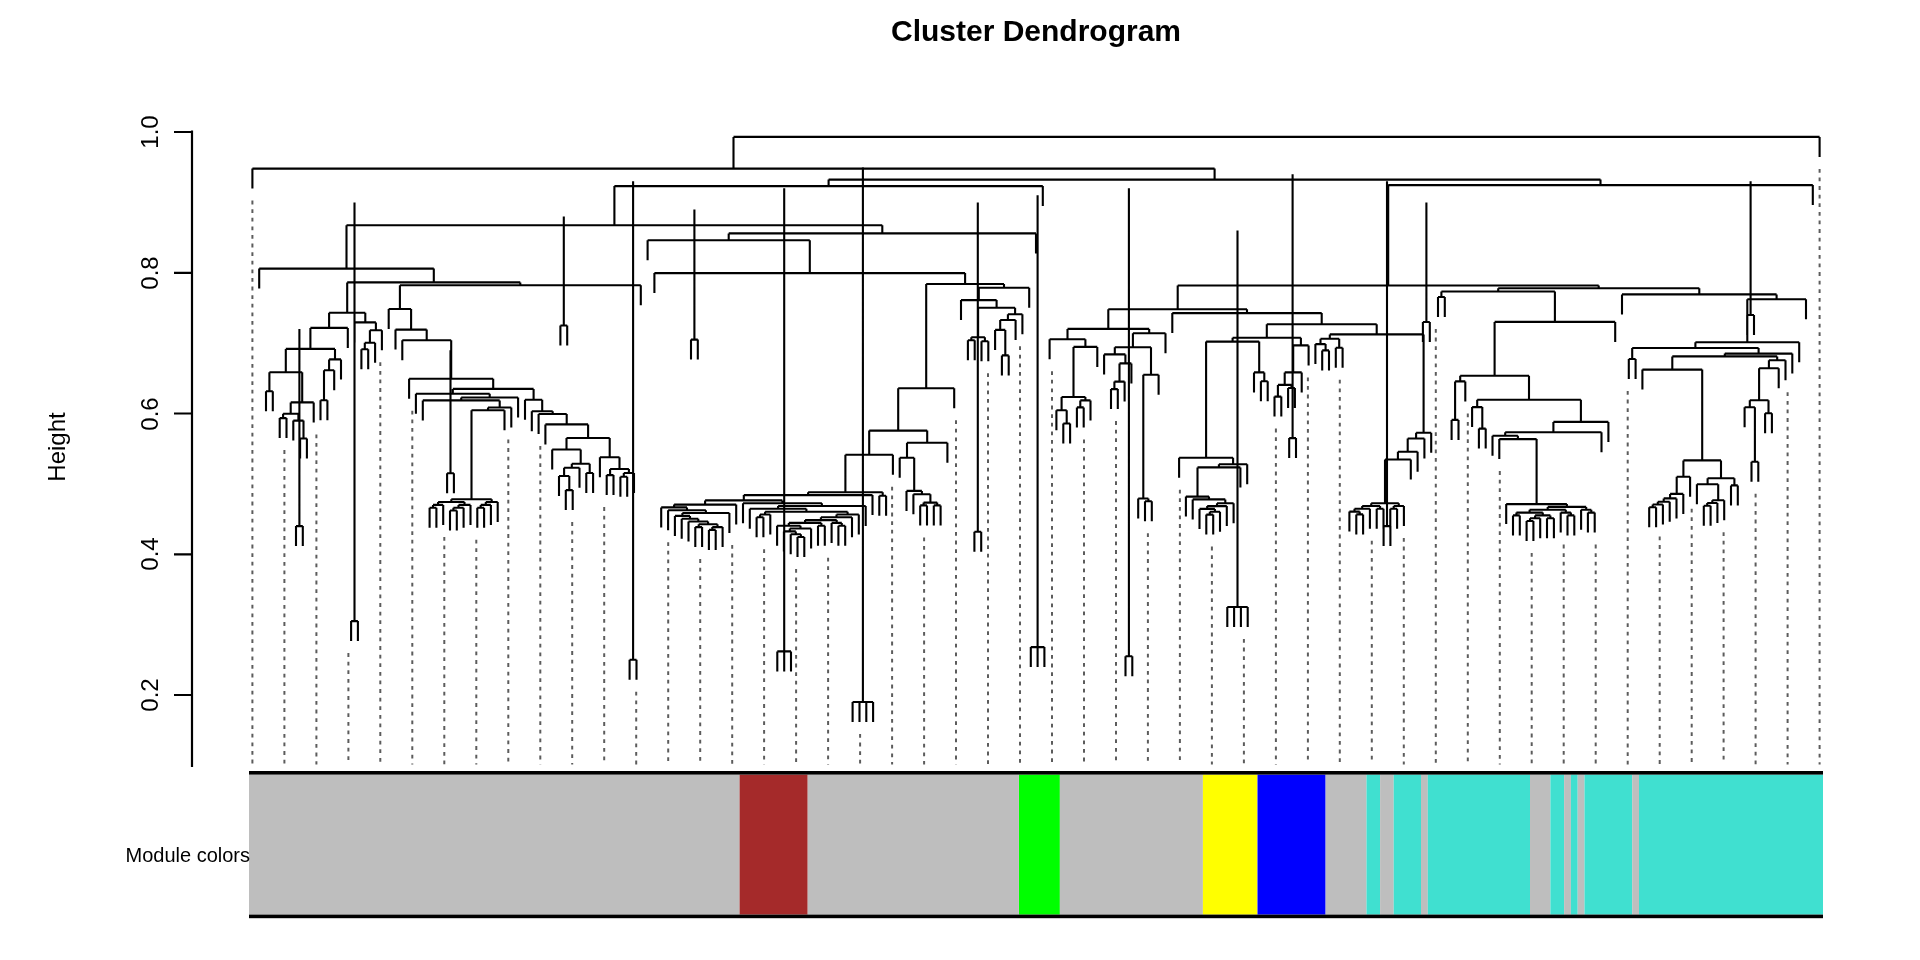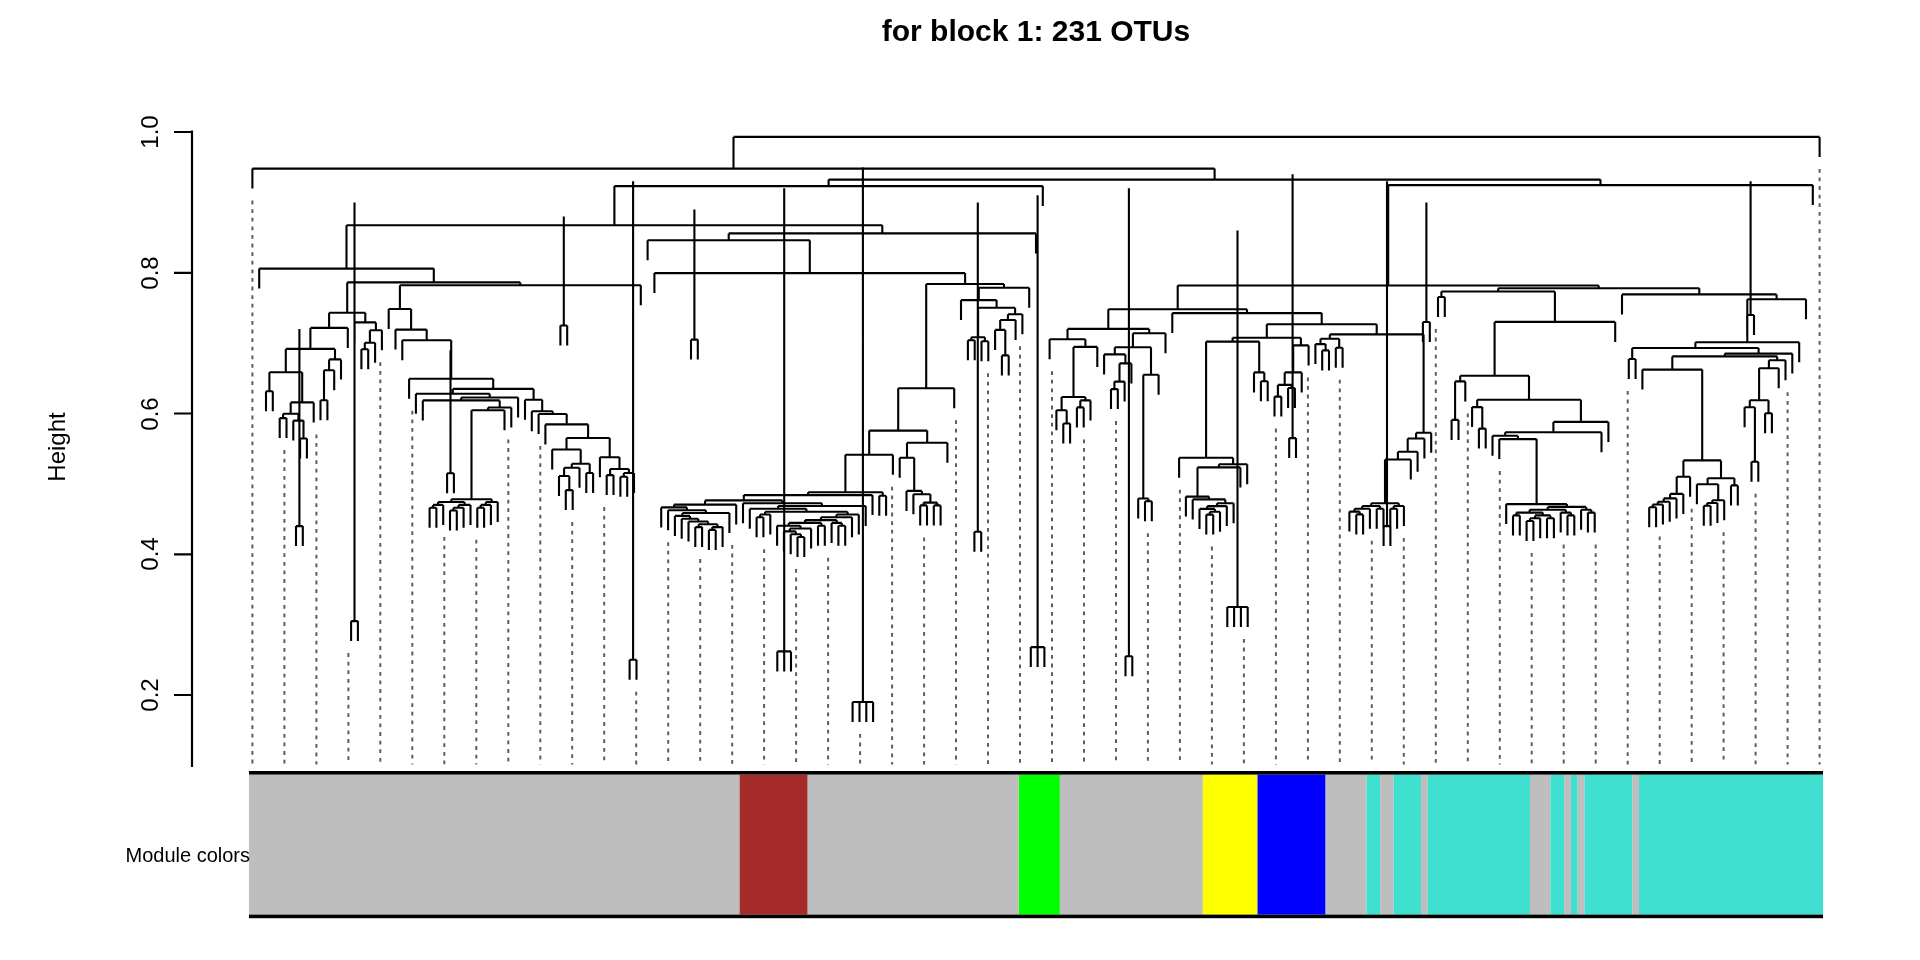--- a/index.html
+++ b/index.html
@@ -44,21 +44,21 @@
         <rect x="1577.7" y="774.6" width="6.8" height="140.00000000000006" fill="#BEBEBE"></rect>
         <rect x="1584.5" y="774.6" width="47.7" height="140.00000000000006" fill="#40E0D0"></rect>
         <rect x="1632.2" y="774.6" width="6.8" height="140.00000000000006" fill="#BEBEBE"></rect>
         <rect x="1639" y="774.6" width="184" height="140.00000000000006" fill="#40E0D0"></rect>
         <rect x="249" y="771" width="1574" height="3.6" fill="#000"></rect>
         <rect x="249" y="914.6" width="1574" height="3.6" fill="#000"></rect>
       </g>
   </svg>
 
   <div class="title-wrap">
-    <div class="title-line">for block 1: 231 OTUs</div>
+    <div class="title-line">Cluster Dendrogram</div>
   </div>
 
   <div class="vlabel ylab" style="left:57px;top:447px;">Height</div>
 
   <div id="tick-layer">
       <div class="vlabel ytick" style="left: 150px; top: 132px;">1.0</div>
       <div class="vlabel ytick" style="left: 150px; top: 272.75px;">0.8</div>
       <div class="vlabel ytick" style="left: 150px; top: 413.5px;">0.6</div>
       <div class="vlabel ytick" style="left: 150px; top: 554.25px;">0.4</div>
       <div class="vlabel ytick" style="left: 150px; top: 695px;">0.2</div>

